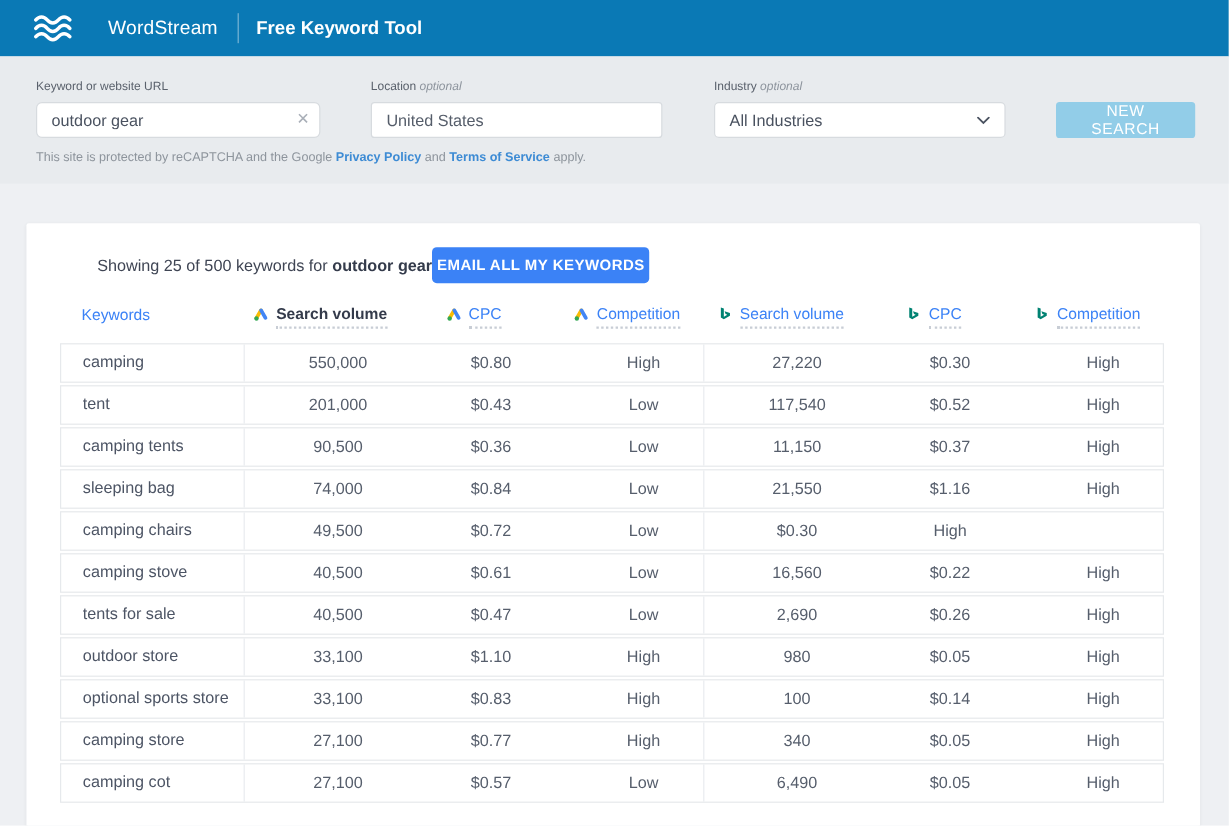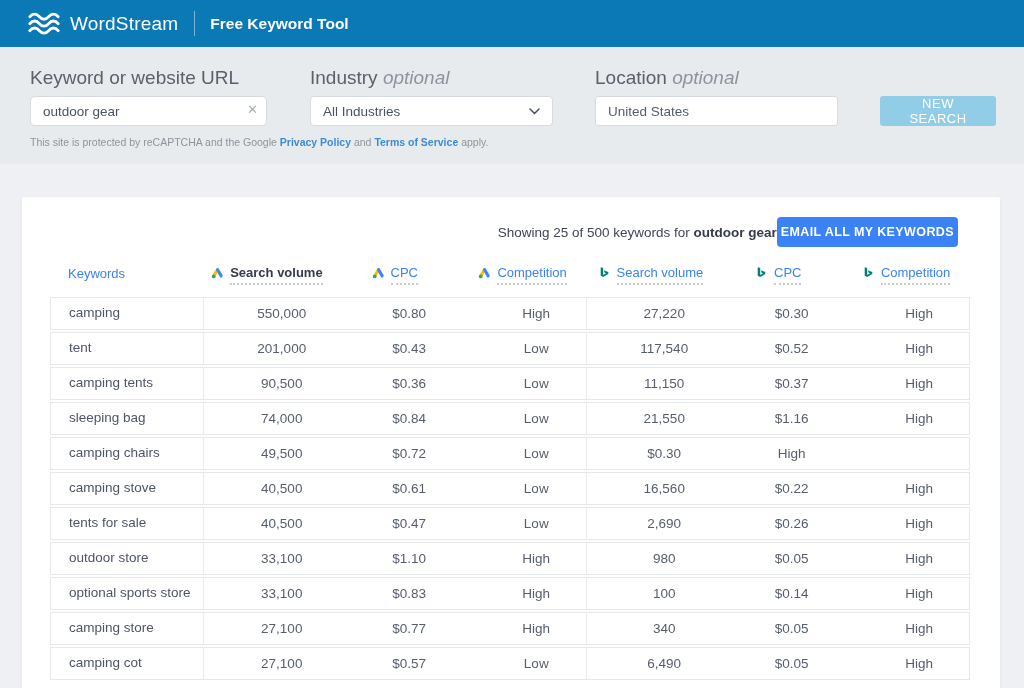--- a/index.html
+++ b/index.html
@@ -3,29 +3,29 @@
 <meta charset="utf-8">
 <style>
   * { margin:0; padding:0; box-sizing:border-box; }
   html,body { width:1024px; height:688px; overflow:hidden; }
   body { font-family:"Liberation Sans", sans-serif; background:#eef0f3; }
 
   
   .topbar { height:47px; background:#0a79b5; display:flex; align-items:center; padding:0 28px; }
   .brand { display:flex; align-items:center; gap:10px; }
   .wave-icon svg { display:block; }
-  .brand-name { color:#fff; font-size:19px; font-weight:400; letter-spacing:.2px; }
+  .brand-name { color:#fff; font-size:16px; font-weight:400; letter-spacing:.2px;margin-left:20px; }
   .topbar-divider { width:1px; height:25px; background:rgba(255,255,255,.45); margin:0 15px 0 16px; }
   .app-title { color:#fff; font-size:15.5px; font-weight:700; }
 
   
   .form-section { background:#e8ebee; padding:20px 28px 16px 30px; }
   .form-row { display:flex; align-items:flex-end; }
   .field { display:flex; flex-direction:column; }
-  .field-label { font-size:19px; color:#5a616c; margin-bottom:7px; }
+  .field-label { font-size:10px; color:#5a616c; margin-bottom:7px; }
   .optional { font-style:italic; color:#8d949d; }
   .kw-wrap { position:relative; width:237px; }
   .kw-input, .select-box, .loc-input {
     height:30px; width:100%; border:1px solid #d7dbdf; border-radius:4px; background:#fff;
     font-family:"Liberation Sans", sans-serif; font-size:13.5px; color:#4a5260; padding:0 12px; outline:none;
   }
   .kw-input { padding-right:30px; border-radius:5px; }
   .clear-x { position:absolute; right:9px; top:6px; color:#a9afb8; font-size:13px; cursor:pointer; }
   .field-industry { margin-left:43px; }
   .select-box { width:243px; display:flex; align-items:center; justify-content:space-between; cursor:pointer; }
@@ -35,21 +35,21 @@
   .new-search-btn {
     margin-left:42px; height:30px; padding:0 18px; background:#92cde8; border:none; border-radius:3px;
     color:#fff; font-family:"Liberation Sans", sans-serif; font-size:13px; font-weight:400; letter-spacing:.5px; cursor:pointer;
   }
   .recaptcha { margin-top:10px; font-size:10.5px; color:#8d949c; }
   .recaptcha a { color:#3d8bd4; font-weight:700; text-decoration:none; cursor:pointer; }
 
   
   .panel { background:#fff; margin:33px 24px 0 22px; border-radius:2px; box-shadow:0 1px 3px rgba(40,50,70,.07);
            padding-bottom:40px; min-height:520px; }
-  .panel-header { display:flex; justify-content:flex-end; align-items:center; padding:20px 42px 0 35px;margin-left:24px; }
+  .panel-header { display:flex; justify-content:flex-start; align-items:center; padding:20px 42px 0 35px;margin-left:24px; }
   .summary { font-size:13.5px; color:#3f4554; }
   .summary b { color:#343b4b; }
   .email-btn { background:#3b82f6; border:none; border-radius:4px; color:#fff; font-family:"Liberation Sans", sans-serif;
                font-size:12.5px; font-weight:700; letter-spacing:.4px; padding:8px 4px; cursor:pointer; }
 
   
   .table { width:920px; margin:18px 28px 0 28px; }
   .thead { display:grid; grid-template-columns:153px repeat(6,1fr); align-items:center; margin-bottom:12px; }
   .th { text-align:center; font-size:13px; color:#3b82f6; }
   .th.kw-col { text-align:left; padding-left:18px; }
@@ -87,45 +87,45 @@
 </div>
 
 <div class="form-section">
   <div class="form-row">
     <div class="field">
       <span class="field-label">Keyword or website URL</span>
       <span class="kw-wrap">
         <input class="kw-input" type="text" value="outdoor gear" style="">
         <span class="clear-x">✕</span>
       </span>
+    </div>
+
+    <div class="field field-location">
+      <span class="field-label">
+        <span>Location</span>
+        <span class="optional">optional</span>
+      </span>
+      <input class="loc-input" type="text" value="United States" style="">
     </div>
 
     <div class="field field-industry">
       <span class="field-label">
         <span>Industry</span>
         <span class="optional">optional</span>
       </span>
       <div class="select-box">
         <span>All Industries</span>
         <span class="chevron-down">
           <svg width="11" height="7" viewBox="0 0 11 7">
               <path d="M1 1 L5.5 5.5 L10 1" stroke="#4a5260" stroke-width="1.5" fill="none" stroke-linecap="round"></path>
             </svg>
         </span>
       </div>
     </div>
 
-    <div class="field field-location">
-      <span class="field-label">
-        <span>Location</span>
-        <span class="optional">optional</span>
-      </span>
-      <input class="loc-input" type="text" value="United States" style="">
-    </div>
-
     <button class="new-search-btn">NEW SEARCH</button>
   </div>
 
   <div class="recaptcha">
     <span>This site is protected by reCAPTCHA and the Google </span><a>Privacy Policy</a><span> and </span><a>Terms of Service</a><span> apply.</span>
   </div>
 </div>
 
 <div class="panel">
   <div class="panel-header">

